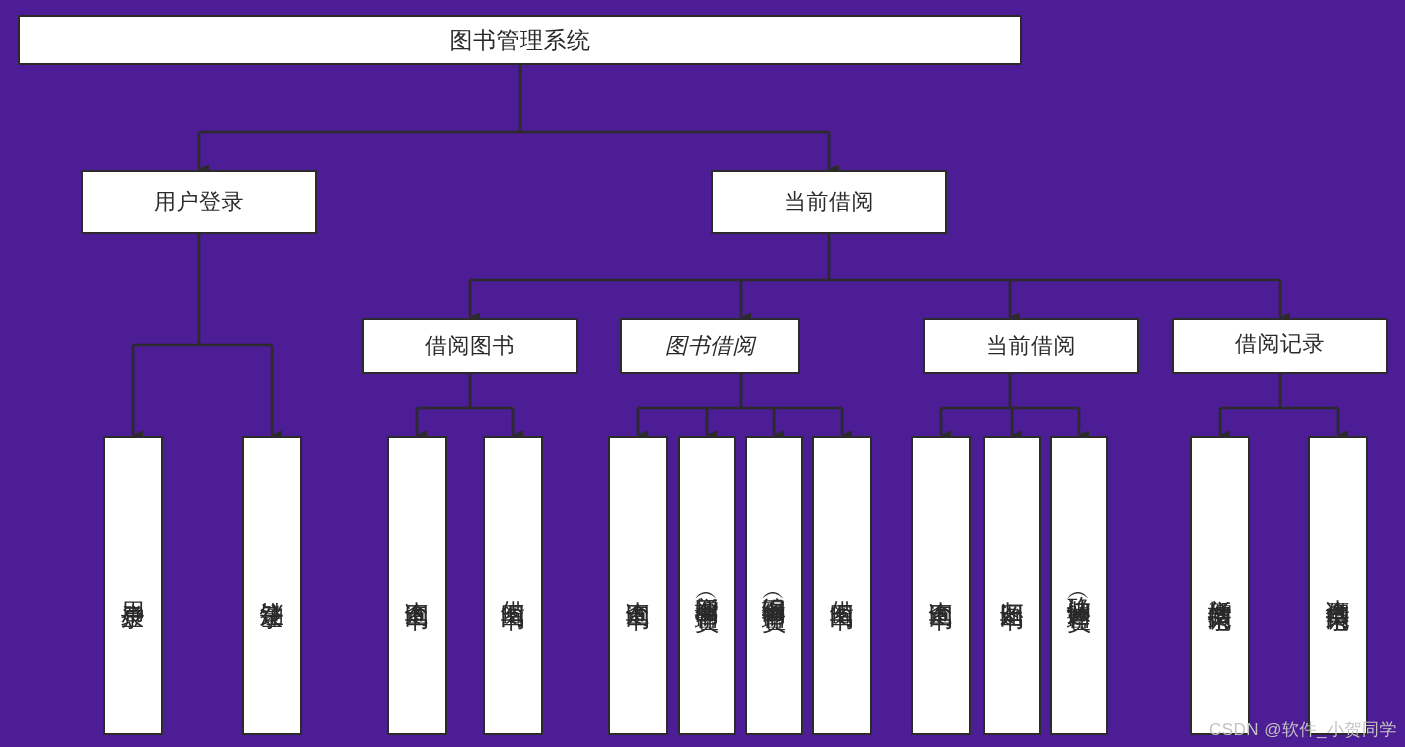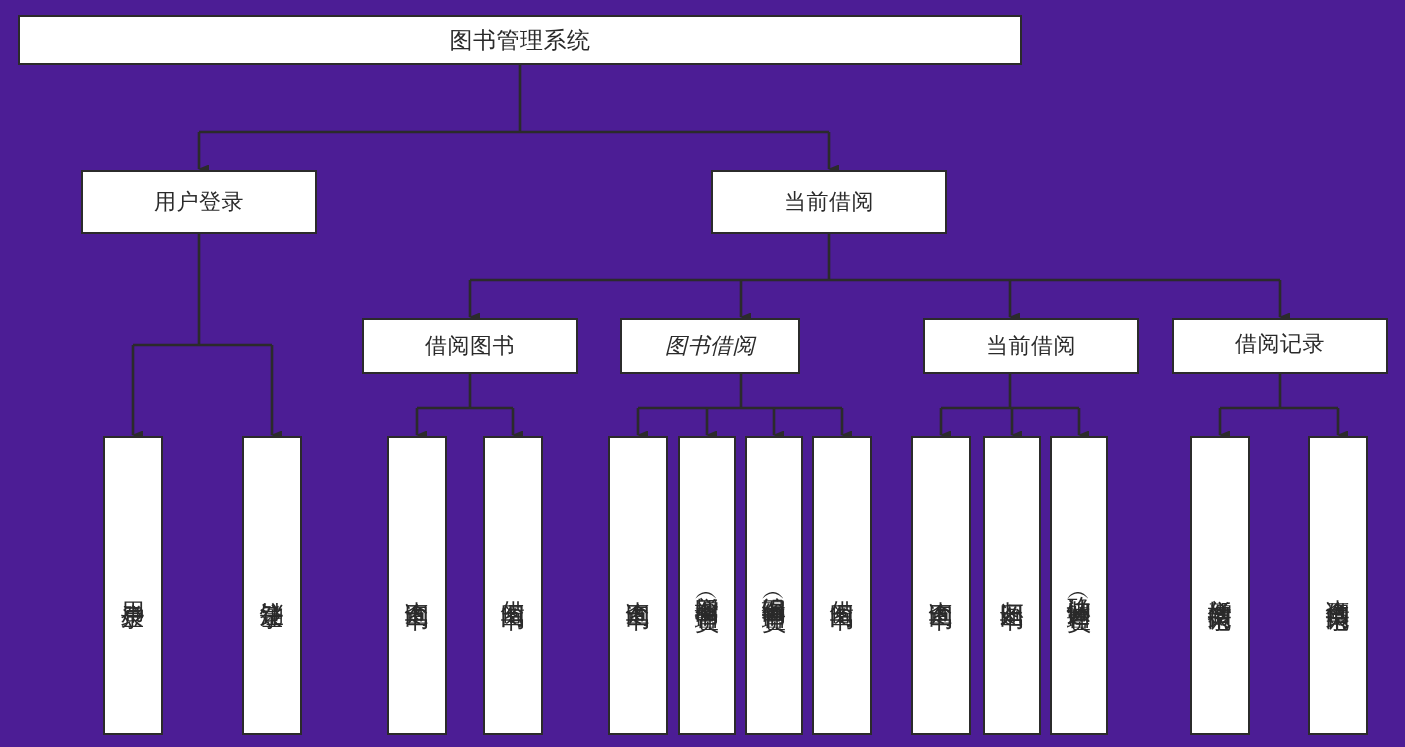--- a/index.html
+++ b/index.html
@@ -176,13 +176,14 @@
         <span class="label">确认归还（管理员）</span>
       </div>
       <div class="node v" id="node-r1" style="left: 1190px; top: 436px; width: 60px; height: 299px;">
         <span class="label">新增借阅记录</span>
       </div>
       <div class="node v" id="node-r2" style="left: 1308px; top: 436px; width: 60px; height: 299px;">
         <span class="label">查询借阅记录</span>
       </div>
     </div>
 
+  <div class="watermark">CSDN @软件_小贺同学</div>
 </div>
 
 </body></html>

